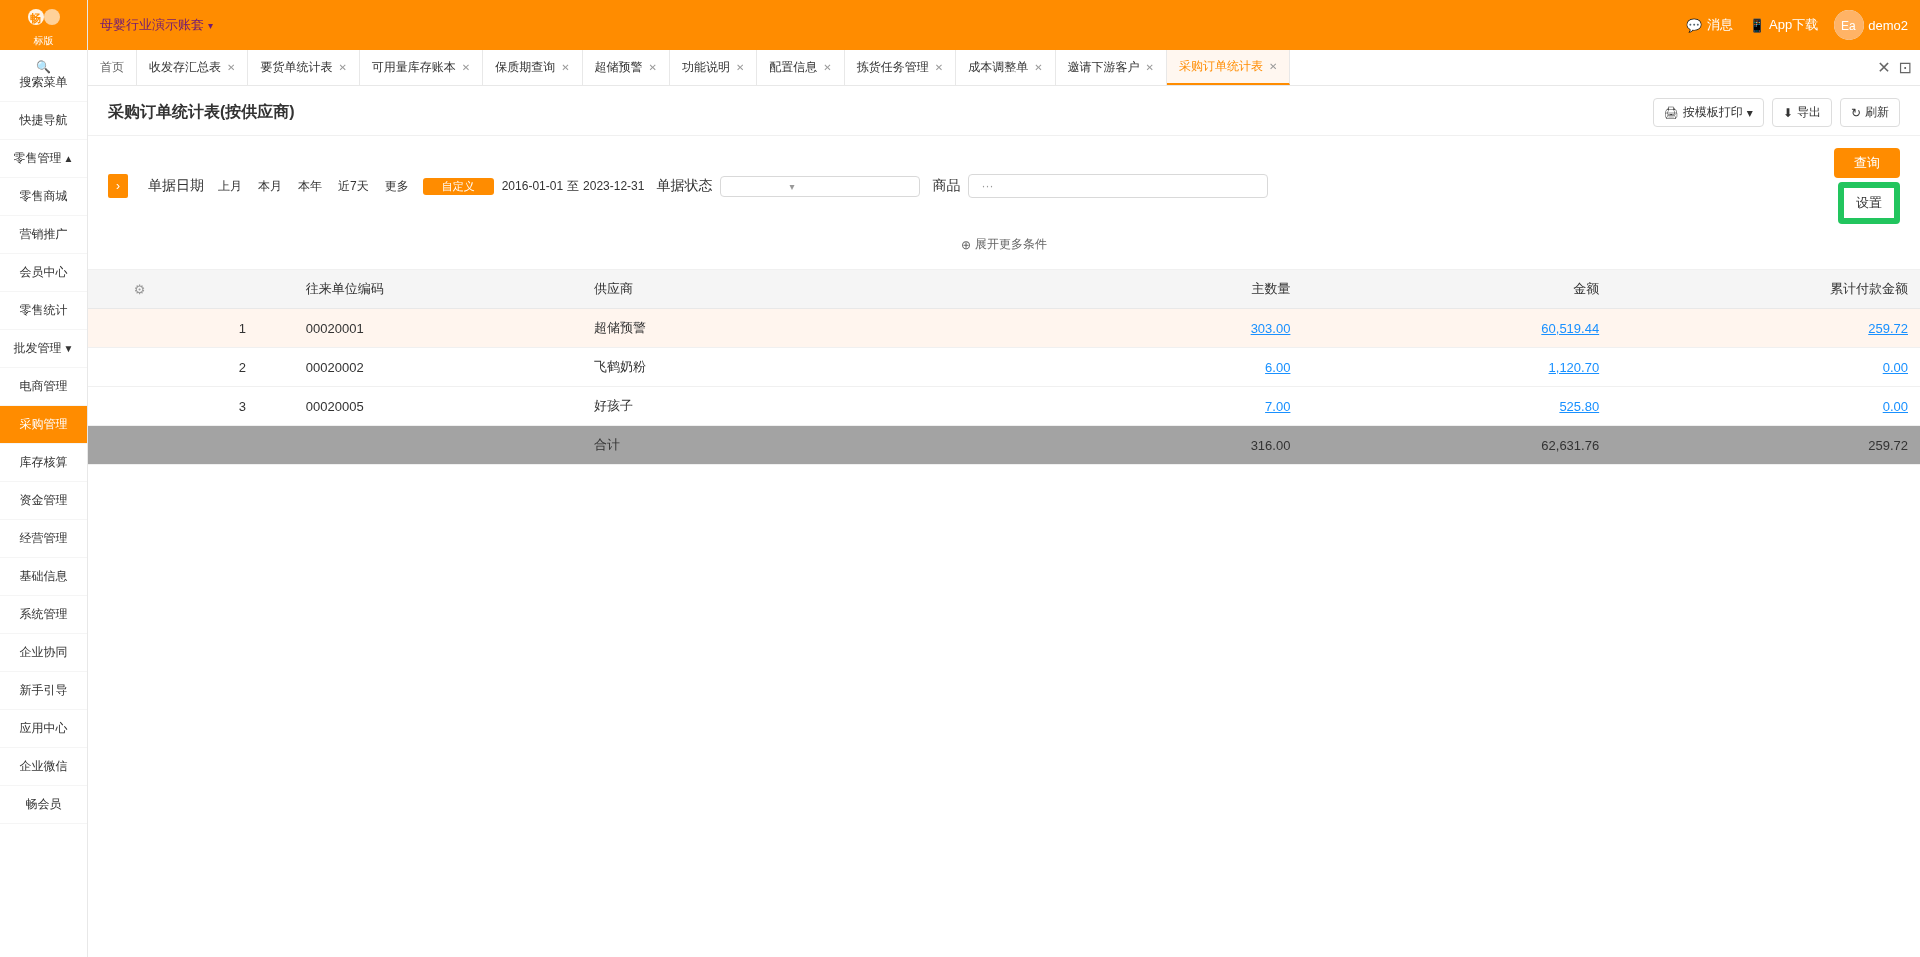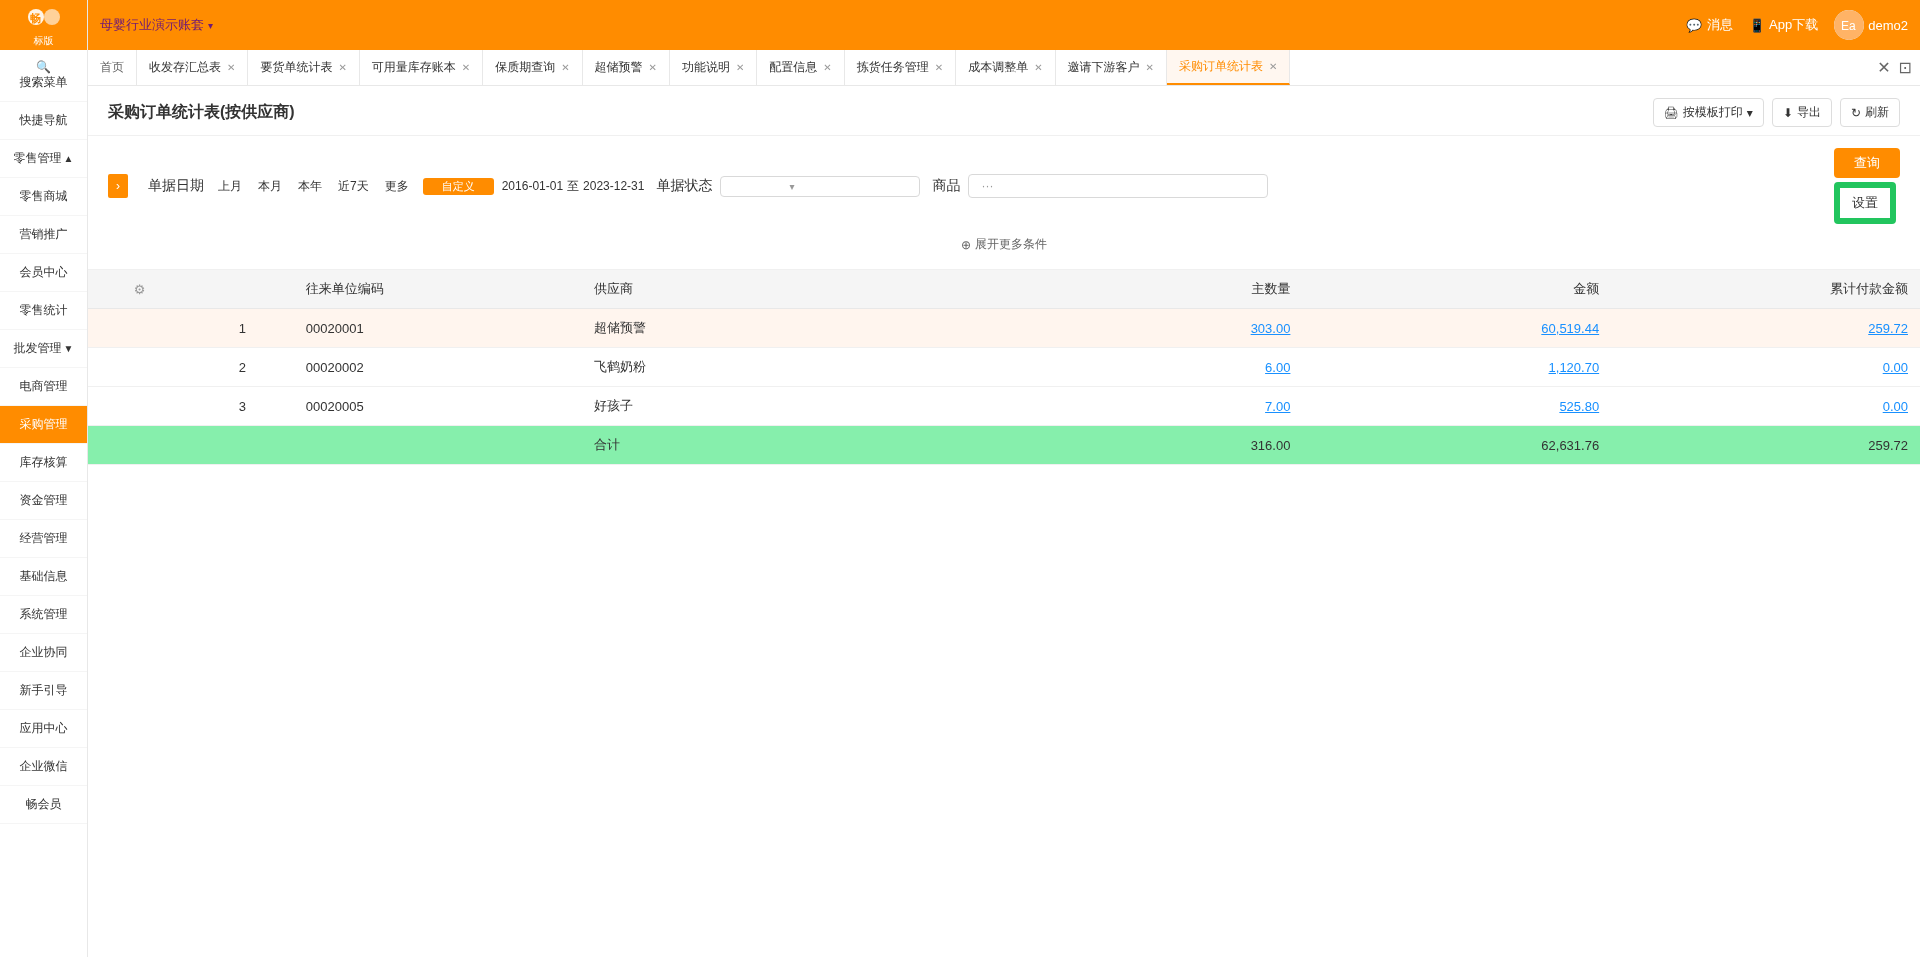--- a/index.html
+++ b/index.html
@@ -75,21 +75,21 @@
     table { width: 100%; border-collapse: collapse; }
     thead tr { background: #f5f5f5; }
     th { padding: 10px 12px; text-align: left; font-size: 13px; color: #333; font-weight: normal; border-bottom: 1px solid #e8e8e8; white-space: nowrap; }
     th.number { text-align: right; }
     td { padding: 10px 12px; font-size: 13px; color: #333; border-bottom: 1px solid #f0f0f0; }
     td.number { text-align: right; }
     td a { color: #1890ff; text-decoration: underline; cursor: pointer; }
     tr.row-1 { background: #fff5ee; }
     tr.row-2 { background: #fff; }
     tr.row-3 { background: #fff; }
-    tr.total-row { background: #86efac; font-weight: normal; }
+    tr.total-row { background: #a3a3a3; font-weight: normal; }
     .col-seq { width: 50px; text-align: center; }
     .col-code { width: 140px; }
     .col-supplier { width: 200px; }
     .col-qty { width: 150px; text-align: right; }
     .col-amount { width: 150px; text-align: right; }
     .col-paid { width: 150px; text-align: right; }
     .settings-icon { width: 30px; text-align: center; cursor: pointer; color: #999; }
 
     .chevron-right-orange { 
       display: inline-block;
@@ -320,21 +320,21 @@
           </div>
 
           <div class="filter-item" style="flex:1;">
             <span class="filter-label">商品</span>
             <div class="filter-goods" style="flex:1;">
               <span></span>
               <span class="filter-goods-dots">···</span>
             </div>
           </div>
 
-          <div style="display:flex; flex-direction:column; align-items:flex-start;">
+          <div style="display:flex; flex-direction:column; align-items:flex-end;">
             <button class="btn-query">查询</button>
             <button class="btn-settings">设置</button>
           </div>
         </div>
 
         <div class="filter-expand-row">
           <div class="expand-btn">
             <span>⊕</span>
             <span>展开更多条件</span>
           </div>

